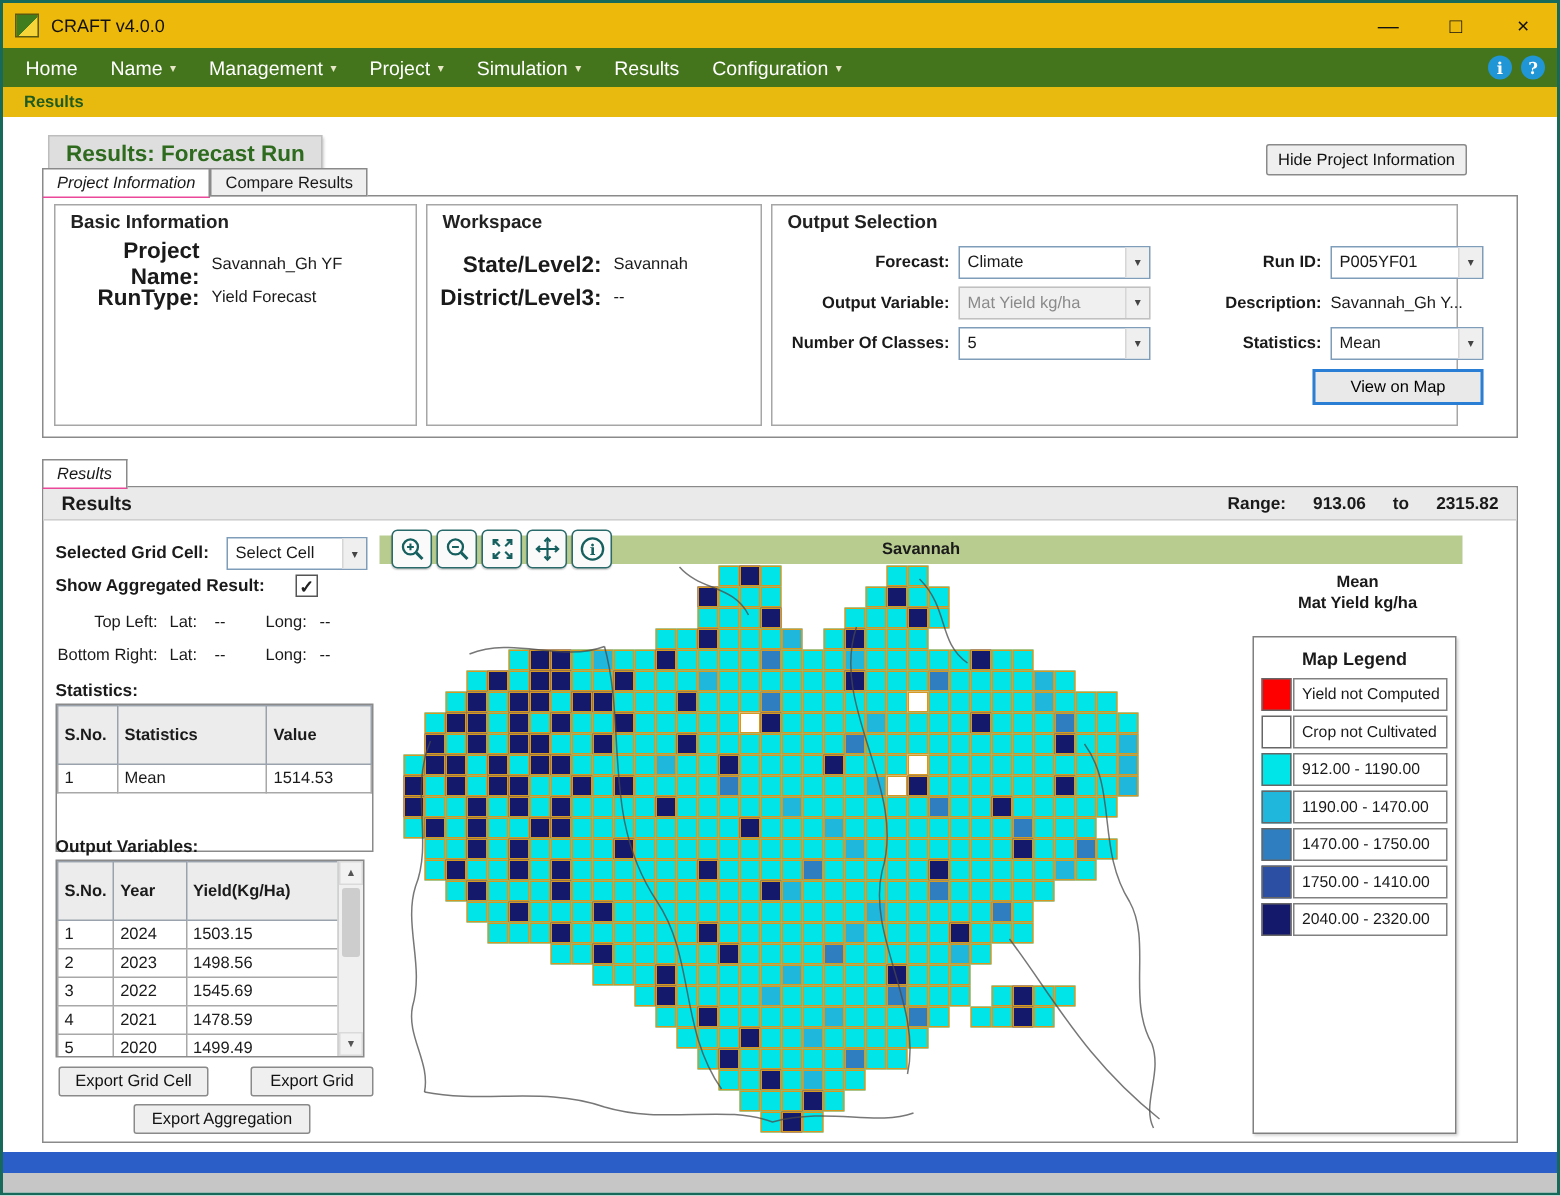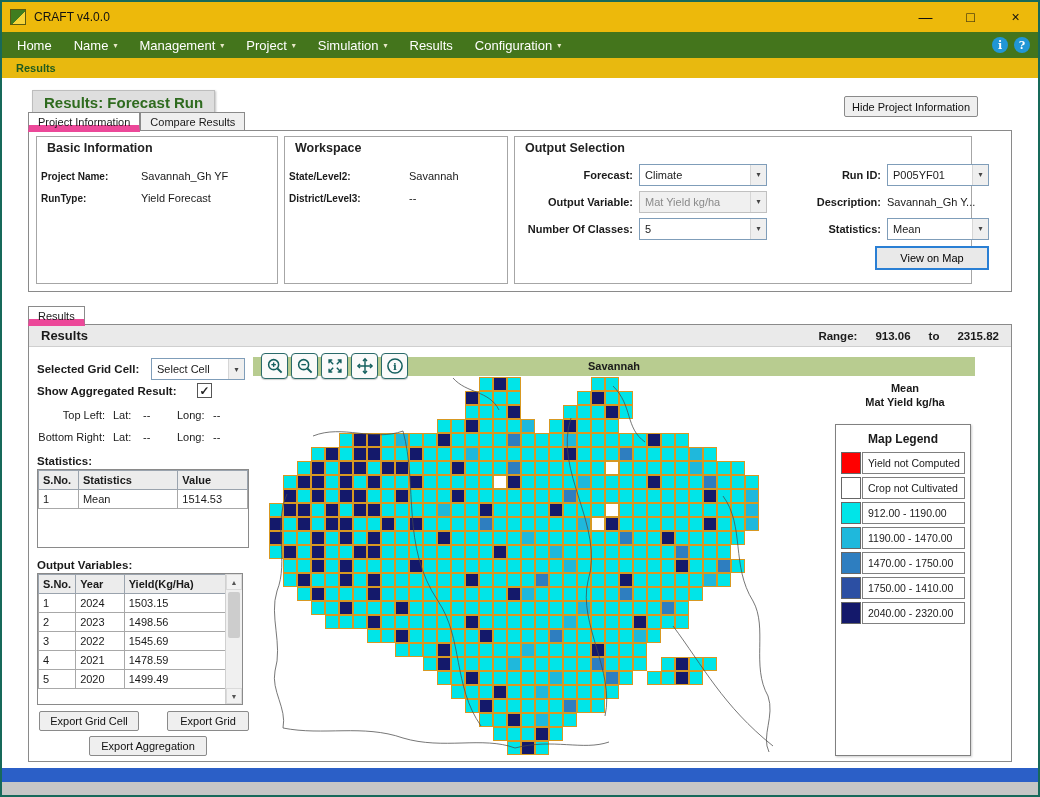--- a/index.html
+++ b/index.html
@@ -28,32 +28,32 @@
 
   
   .content { position:absolute; left:0; top:76px; right:0; bottom:27px; background:#fff; }
 
   .page-title { position:absolute; left:30px; top:12px; font-size:15px; font-weight:bold; color:#2F6B1F; background:#DEDEDE; border:1px solid #BDBDBD; padding:3px 11px; box-shadow:1px 1px 2px rgba(0,0,0,.25); }
   .btn { background:#EFEFEF; border:1px solid #8a8a8a; font-size:11px; font-family:"Liberation Sans",sans-serif; color:#111; border-radius:2px; }
   .hide-btn { position:absolute; left:842px; top:18px; width:134px; height:21px; }
 
   .tabs { position:absolute; left:26px; top:34px; display:flex; z-index:2; }
   .tab { font-size:11px; padding:3px 9px; border:1px solid #8a8a8a; background:#EFEFEF; height:19px; }
-  .tab.active { background:#fff; border-bottom:7px solid #ec4899; height:20px; }
+  .tab.active { background:#fff; border-bottom:1px solid #ec4899; height:20px;font-style:italic; }
   .main-panel { position:absolute; left:26px; top:52px; width:984px; height:162px; border:1px solid #8a8a8a; background:#fff; }
 
   
   .groupbox { position:absolute; border:1px solid #A6A6A6; background:#fff; }
   .gb-basic { left:34px; top:58px; width:242px; height:148px; }
   .gb-ws    { left:282px; top:58px; width:224px; height:148px; }
   .gb-out   { left:512px; top:58px; width:458px; height:148px; }
   .gb-title { position:absolute; top:4px; left:10px; font-size:12.5px; font-weight:bold; color:#222; }
   .fields { position:absolute; top:28px; left:4px; right:4px; }
   .frow { display:flex; align-items:center; height:22px; }
-  .flabel { font-weight:bold; font-size:10px; text-align:left; }
+  .flabel { font-weight:bold; font-size:15px; text-align:right; }
   .gb-basic .flabel { width:92px; }
   .gb-ws .flabel { width:112px; }
   .fvalue { margin-left:8px; font-size:11px; }
 
   .os-grid { position:absolute; left:6px; right:6px; top:24px; display:grid; grid-template-columns:112px 128px 10px 92px 102px; grid-auto-rows:27px; column-gap:6px; align-items:center; }
   .os-label { font-weight:bold; font-size:11px; text-align:right; }
   .os-text { font-size:11px; }
 
   .select { height:22px; border:1px solid #7F9DB9; background:#fff; display:flex; align-items:center; font-size:11px; padding-left:5px; position:relative; }
   .select .sel-text { flex:1; overflow:hidden; white-space:nowrap; }
@@ -83,21 +83,21 @@
   .coord-row { position:absolute; left:4px; display:flex; font-size:11px; align-items:center; }
   .coord-topleft { top:84px; } .coord-bottomright { top:106px; }
   .c-l { width:72px; text-align:right; }
   .c-k { width:30px; margin-left:8px; }
   .c-v { width:26px; }
   .c-k2 { width:36px; }
 
   .stats-label { position:absolute; left:8px; top:130px; font-size:11.5px; font-weight:bold; }
   .stats-wrap { position:absolute; left:8px; top:144px; width:212px; border:1px solid #8a8a8a; background:#fff; }
   table { border-collapse:collapse; width:100%; font-size:11px; }
-  th { background:#ECECEC; font-weight:bold; text-align:left; padding:3px 4px; border:1px solid #9AA3AD; }
+  th { background:#ECECEC; font-weight:bold; text-align:left; padding:13px 4px; border:1px solid #9AA3AD; }
   td { padding:3px 4px; border:1px solid #A8A8A8; background:#fff; }
   .stats-table th:nth-child(1){width:40px} .stats-table th:nth-child(2){width:100px} .stats-table th:nth-child(3){width:70px}
   .stats-filler { height:38px; }
 
   .out-label { position:absolute; left:8px; top:234px; font-size:11.5px; font-weight:bold; }
   .out-wrap { position:absolute; left:8px; top:248px; width:206px; height:132px; border:1px solid #8a8a8a; background:#fff; overflow:hidden; }
   .out-table { width:188px; }
   .out-table th:nth-child(1){width:34px} .out-table th:nth-child(2){width:50px} .out-table th:nth-child(3){width:104px}
   .vscroll { position:absolute; top:0; right:0; bottom:0; width:17px; background:#F0F0F0; border-left:1px solid #D0D0D0; }
   .sb-btn { position:absolute; left:0; right:0; height:16px; display:flex; align-items:center; justify-content:center; font-size:7px; color:#555; background:#F2F2F2; border:1px solid #DADADA; }

